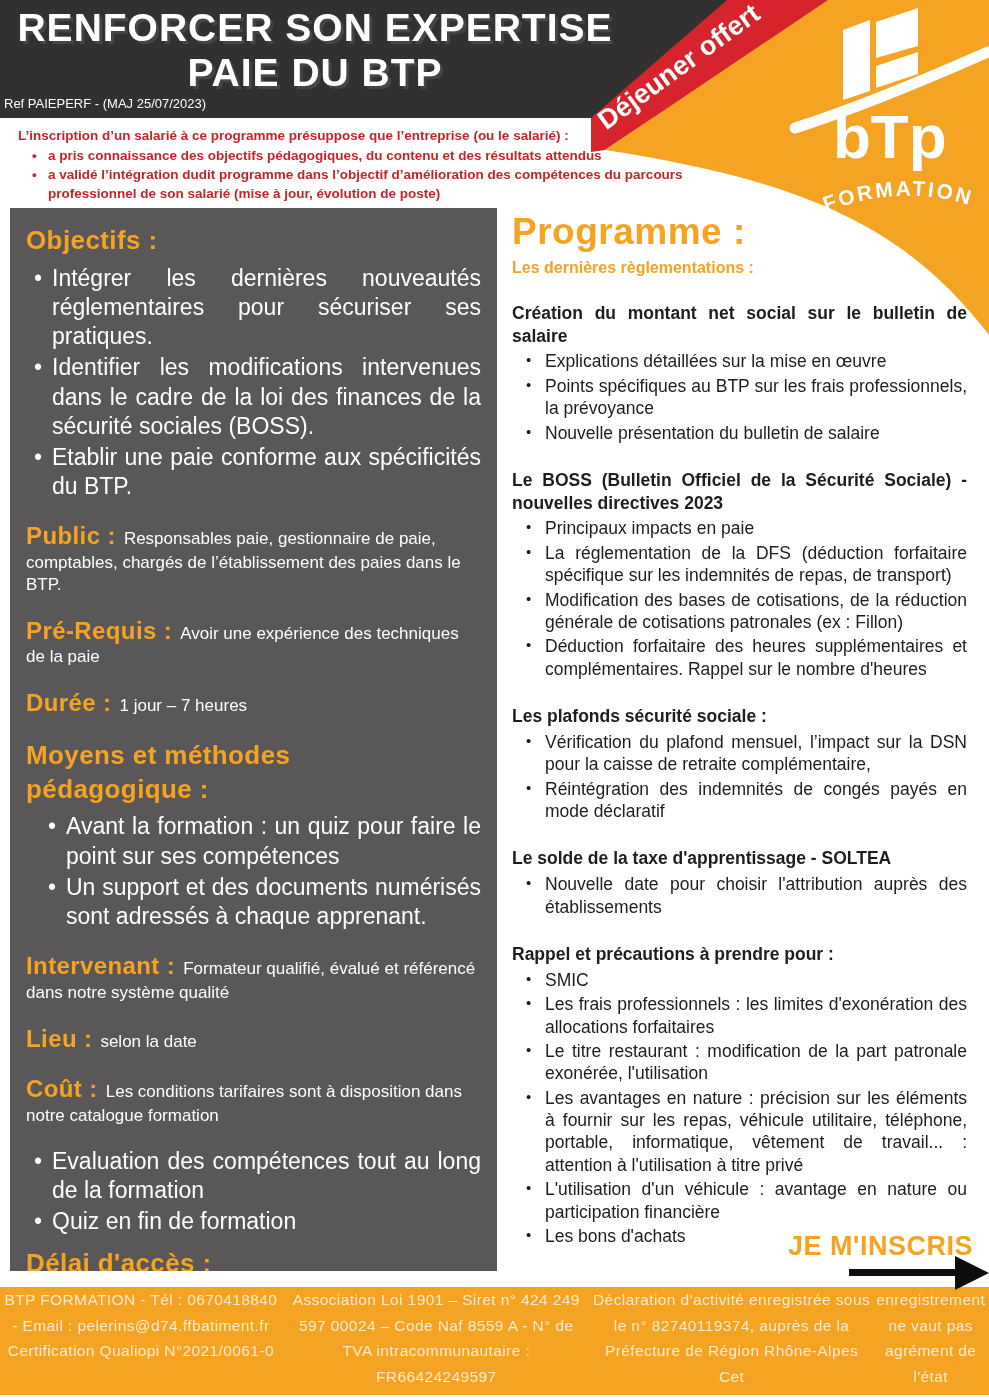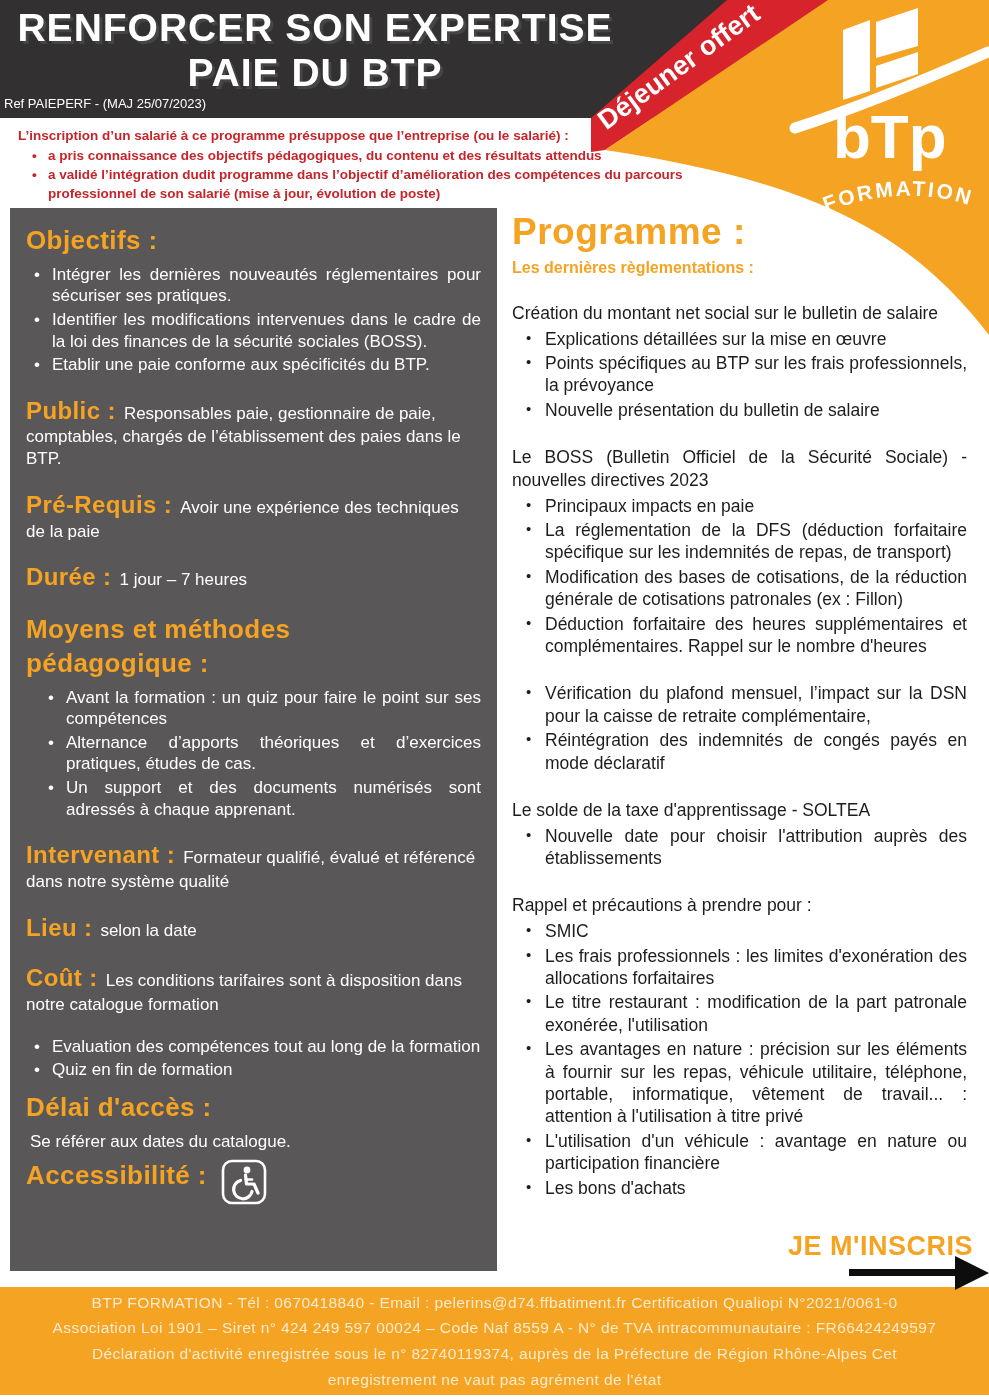--- a/index.html
+++ b/index.html
@@ -27,45 +27,45 @@
   .intro li{padding-left:30px;position:relative}
   .intro li::before{content:"•";position:absolute;left:14px;color:var(--intro-red)}
 
   
   .panel{position:absolute;left:10px;top:208px;width:487px;height:1063px;background:var(--panel-gray);
     color:#fff;padding:14px 16px 4px 16px;overflow:hidden;z-index:3}
   .panel h2{color:var(--accent);font-size:26px;font-weight:700;letter-spacing:.4px;line-height:1.3;margin:10px 0 6px 0}
   .panel .h-inline{color:var(--accent);font-size:24px;font-weight:700;letter-spacing:.4px;margin-right:8px}
   .panel p{font-size:17px;line-height:1.28;margin:20px 0}
   .panel ul{list-style:none;margin:2px 0 6px 0}
-  .panel li{font-size:17px;line-height:1.27;text-align:justify;padding-left:26px;position:relative;margin-bottom:2px}
+  .panel li{font-size:23px;line-height:1.27;text-align:justify;padding-left:26px;position:relative;margin-bottom:2px}
   .panel li::before{content:"•";position:absolute;left:8px}
   .access-row{display:flex;align-items:flex-start;gap:14px;margin-top:6px}
   .wheelchair{flex:0 0 auto}
 
   
   .programme{position:absolute;left:512px;top:213px;width:455px;color:var(--ink);z-index:3}
   .programme h1{color:var(--accent);font-size:37px;font-weight:700;letter-spacing:.5px;line-height:1.05}
   .programme .sub{color:var(--accent);font-size:16px;font-weight:700;margin:7px 0 0 0}
   .sec{margin-top:25px}
-  .sec h4{font-size:17.5px;font-weight:400;text-align:justify;line-height:1.3}
+  .sec h4{font-size:17.5px;font-weight:700;text-align:justify;line-height:1.3}
   .sec ul{list-style:none;margin-top:3px}
   .sec li{font-size:17.5px;line-height:1.28;text-align:justify;padding-left:33px;position:relative;margin-top:2px}
   .sec li::before{content:"•";position:absolute;left:14px;font-size:15px}
 
   
   .cta{position:absolute;left:788px;top:1231px;color:var(--accent);font-size:27px;font-weight:700;
     letter-spacing:.5px;z-index:5;cursor:pointer}
   .arrow-shaft{position:absolute;left:849px;top:1269px;width:112px;height:7px;background:#0d0d0d;z-index:5}
   .arrow-head{position:absolute;left:955px;top:1256px;width:0;height:0;z-index:5;
     border-top:17px solid transparent;border-bottom:17px solid transparent;border-left:34px solid #0d0d0d}
 
   
   .footer{position:absolute;left:0;top:1287px;width:989px;height:108px;background:var(--accent);z-index:4;
-    display:flex;flex-direction:column;justify-content:center;text-align:center}
+    display:flex;justify-content:center;text-align:center}
   .footer div{color:rgba(255,255,255,.78);font-size:15.5px;letter-spacing:.4px;line-height:1.65}
 </style>
 </head>
 <body>
 
 <div class="page">
 
   <div class="header-band">
     <div class="title-wrap">
       <div class="title-line">RENFORCER SON EXPERTISE</div>
@@ -114,21 +114,20 @@
 
     <p><span class="h-inline">Public :</span><span>Responsables paie, gestionnaire de paie, comptables, chargés de l’établissement des paies dans le BTP.</span></p>
 
     <p><span class="h-inline">Pré-Requis :</span><span>Avoir une expérience des techniques de la paie</span></p>
 
     <p><span class="h-inline">Durée :</span><span>1 jour – 7 heures</span></p>
 
     <h2 style="width:330px">Moyens et méthodes pédagogique :</h2>
     <ul style="padding-left:14px">
       <li>Avant la formation : un quiz pour faire le point sur ses compétences</li>
-      <li>Alternance d’apports théoriques et d’exercices pratiques, études de cas.</li>
       <li>Un support et des documents numérisés sont adressés à chaque apprenant.</li>
     </ul>
 
     <p><span class="h-inline">Intervenant :</span><span>Formateur qualifié, évalué et référencé dans notre système qualité</span></p>
 
     <p><span class="h-inline">Lieu :</span><span>selon la date</span></p>
 
     <p><span class="h-inline">Coût :</span><span>Les conditions tarifaires sont à disposition dans notre catalogue formation</span></p>
 
     <ul>
@@ -168,20 +167,21 @@
       <h4>Le BOSS (Bulletin Officiel de la Sécurité Sociale) - nouvelles directives 2023</h4>
       <ul>
         <li>Principaux impacts en paie</li>
         <li>La réglementation de la DFS (déduction forfaitaire spécifique sur les indemnités de repas, de transport)</li>
         <li>Modification des bases de cotisations, de la réduction générale de cotisations patronales (ex : Fillon)</li>
         <li>Déduction forfaitaire des heures supplémentaires et complémentaires. Rappel sur le nombre d'heures</li>
       </ul>
     </section>
 
     <section class="sec">
+      <h4>Les plafonds sécurité sociale :</h4>
       <ul>
         <li>Vérification du plafond mensuel, l’impact sur la DSN pour la caisse de retraite complémentaire,</li>
         <li>Réintégration des indemnités de congés payés en mode déclaratif</li>
       </ul>
     </section>
 
     <section class="sec">
       <h4>Le solde de la taxe d'apprentissage - SOLTEA</h4>
       <ul>
         <li>Nouvelle date pour choisir l'attribution auprès des établissements</li>

